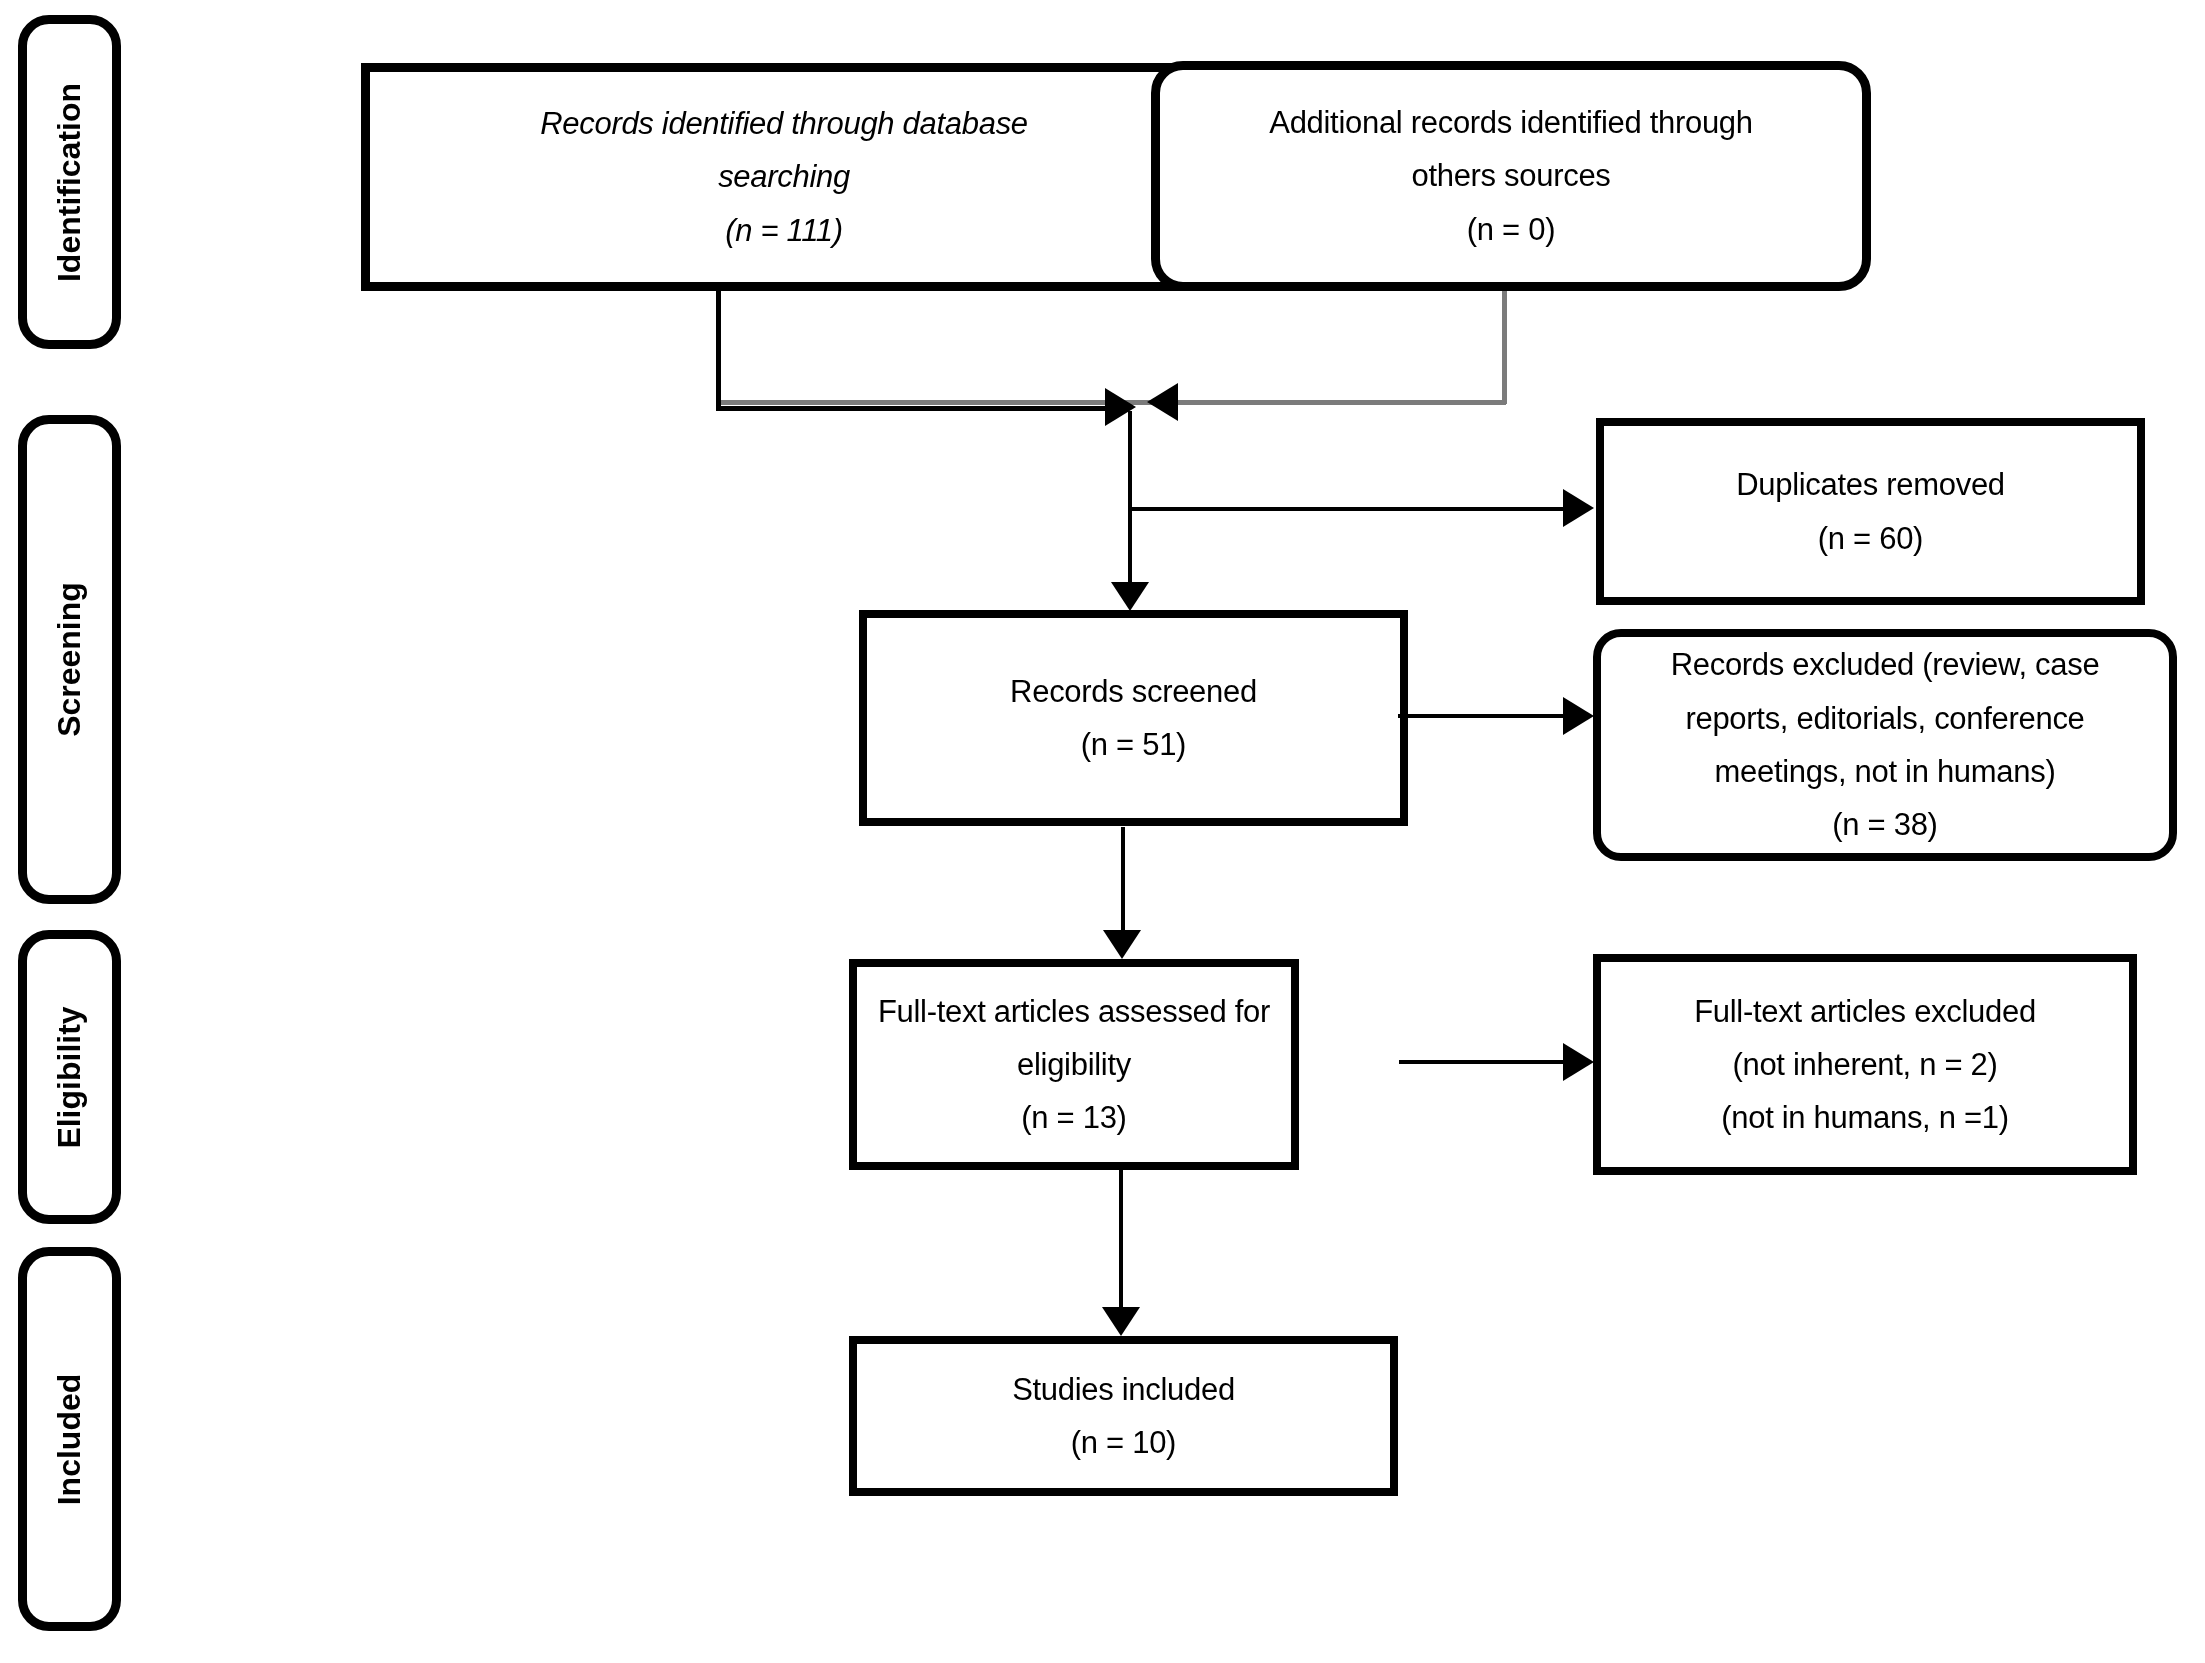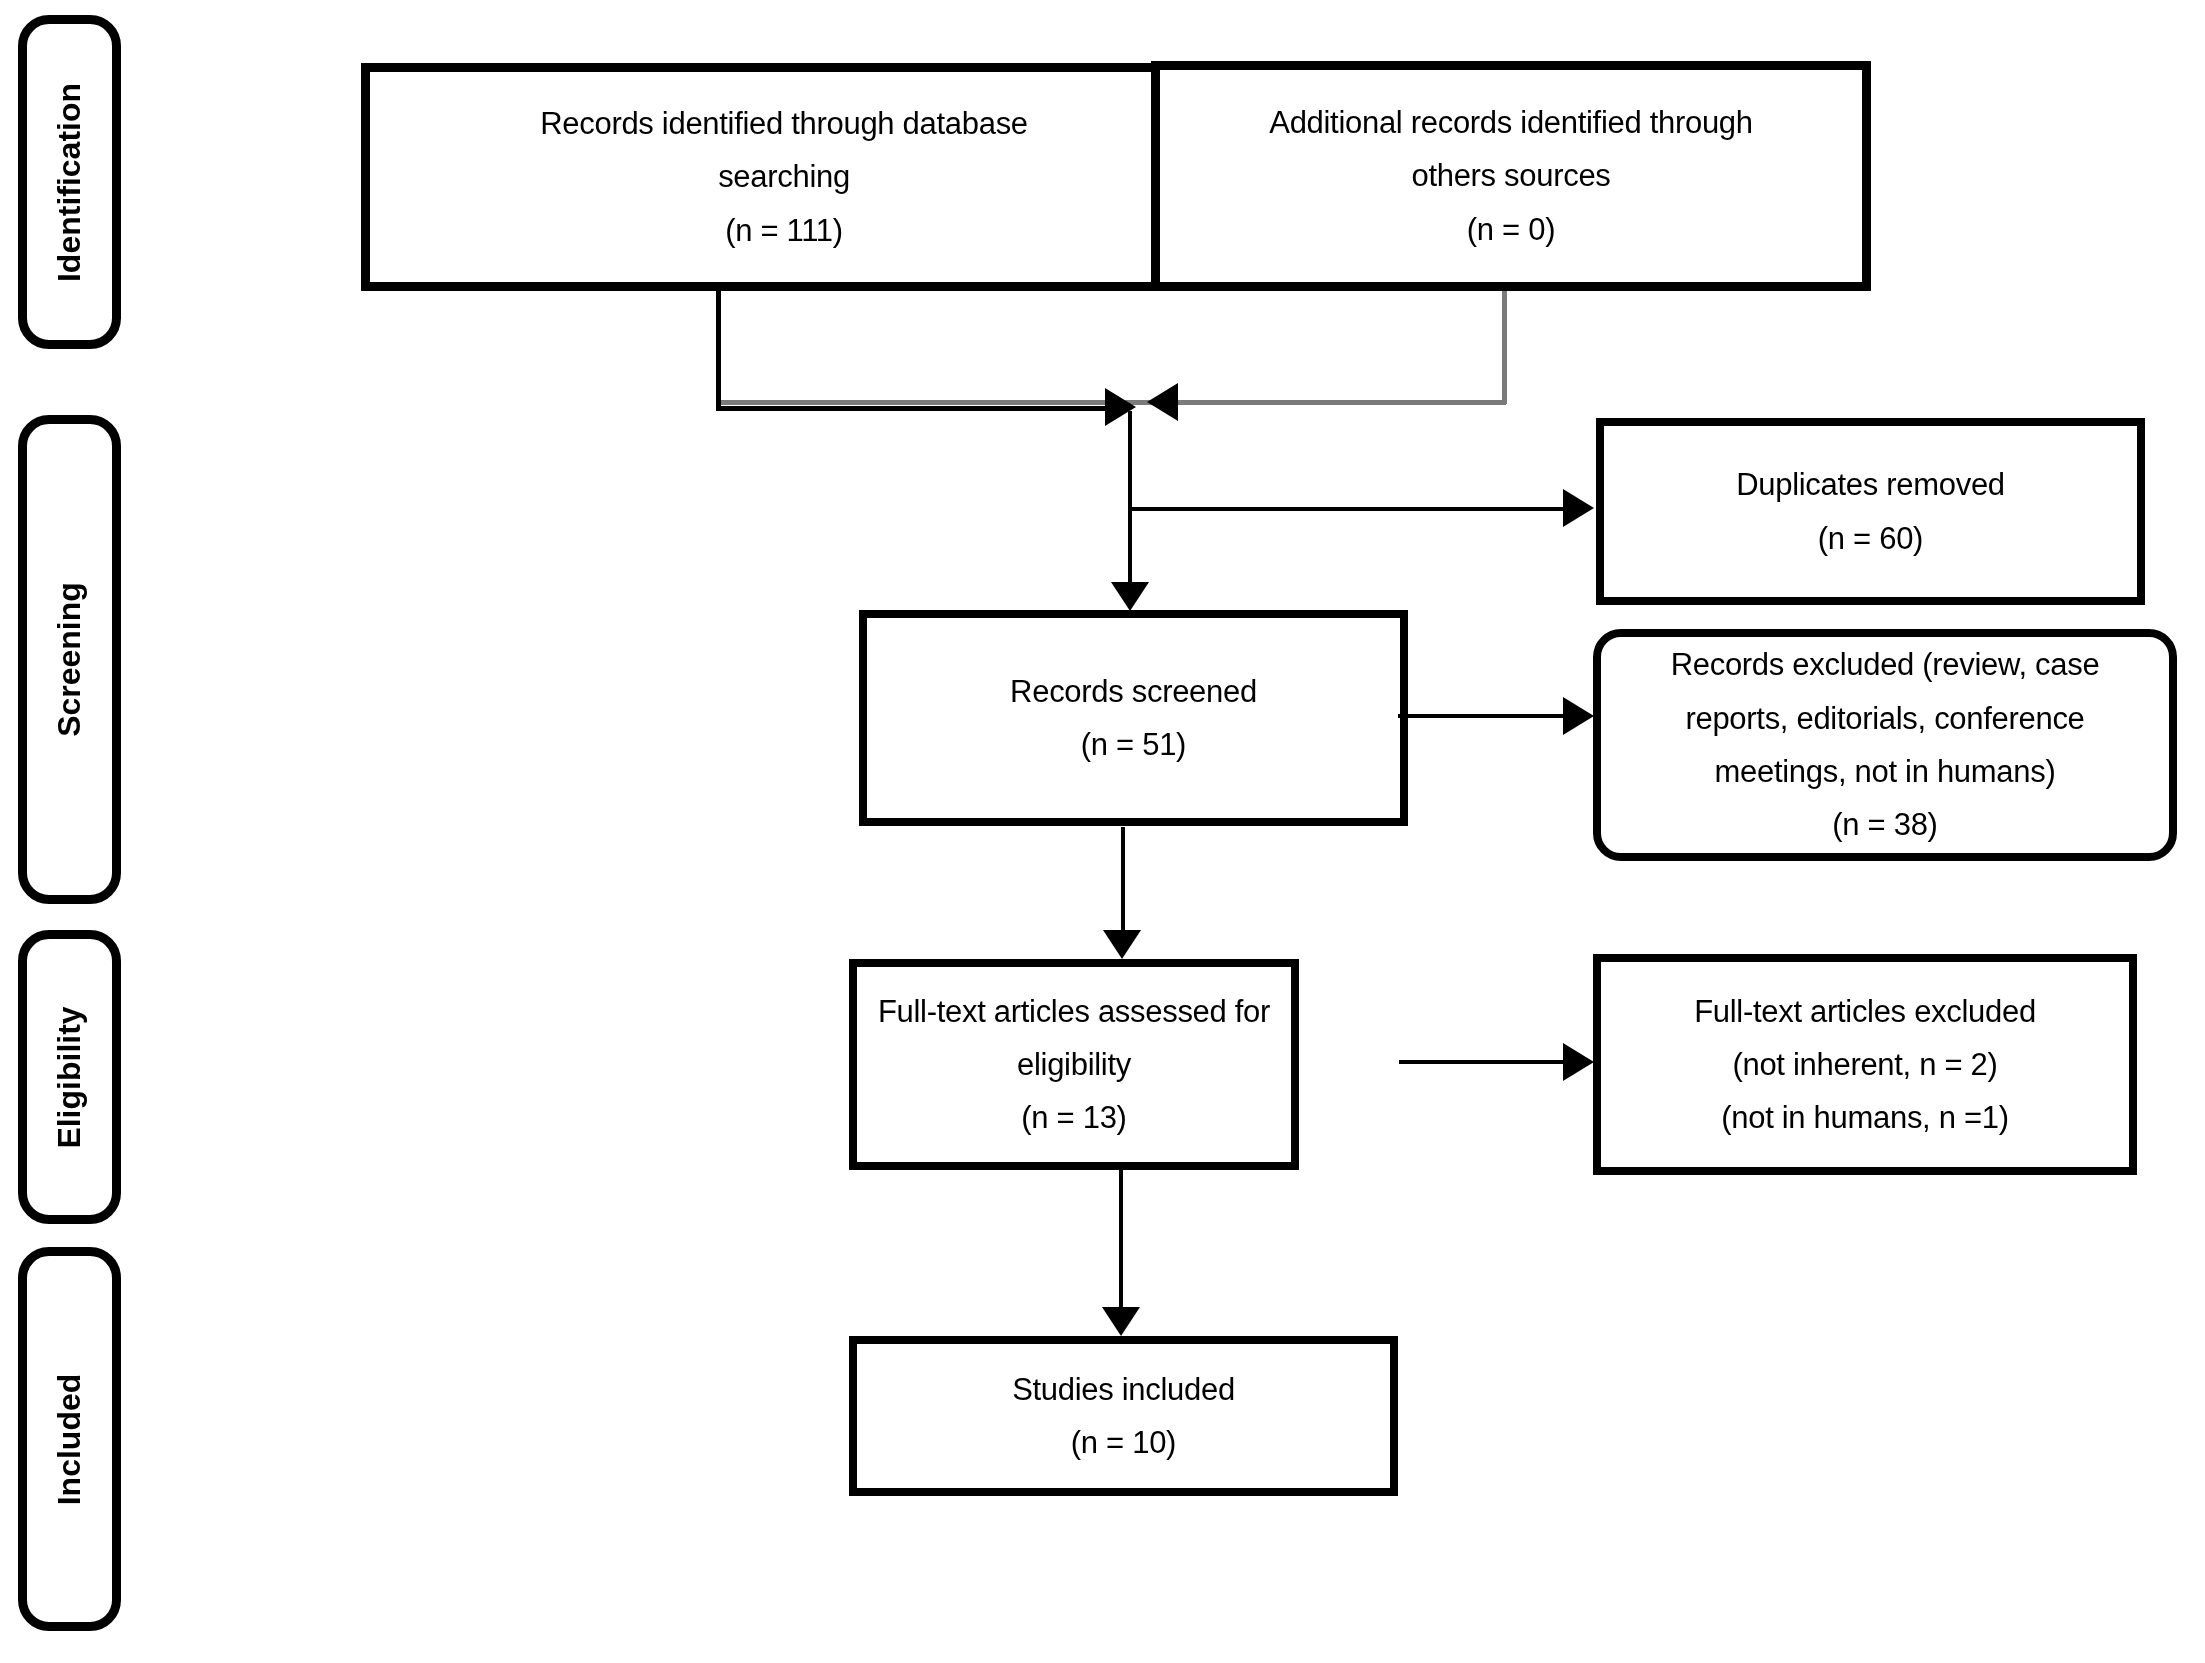--- a/index.html
+++ b/index.html
@@ -87,27 +87,27 @@
   <div class="stage" style="top:415px; height:489px;">
     <span class="label">Screening</span>
   </div>
   <div class="stage" style="top:930px; height:294px;">
     <span class="label">Eligibility</span>
   </div>
   <div class="stage" style="top:1247px; height:384px;">
     <span class="label">Included</span>
   </div>
 
-  <div class="flow-box" style="left:361px; top:63px; width:846px; height:228px; border-width:9px;">
+  <div class="flow-box" style="left:361px; top:63px; width:846px; height:228px; border-width:9px;font-style:italic;">
     <span class="box-text">Records identified through database
 searching
 (n = 111)</span>
   </div>
 
-  <div class="flow-box" style="left:1151px; top:61px; width:720px; height:230px; border-width:9px;">
+  <div class="flow-box" style="left:1151px; top:61px; width:720px; height:230px; border-width:9px;border-radius:32px;">
     <span class="box-text">Additional records identified through
 others sources
 (n = 0)</span>
   </div>
 
   <div class="flow-box" style="left:1596px; top:418px; width:549px; height:187px;">
     <span class="box-text">Duplicates removed
 (n = 60)</span>
   </div>
 

